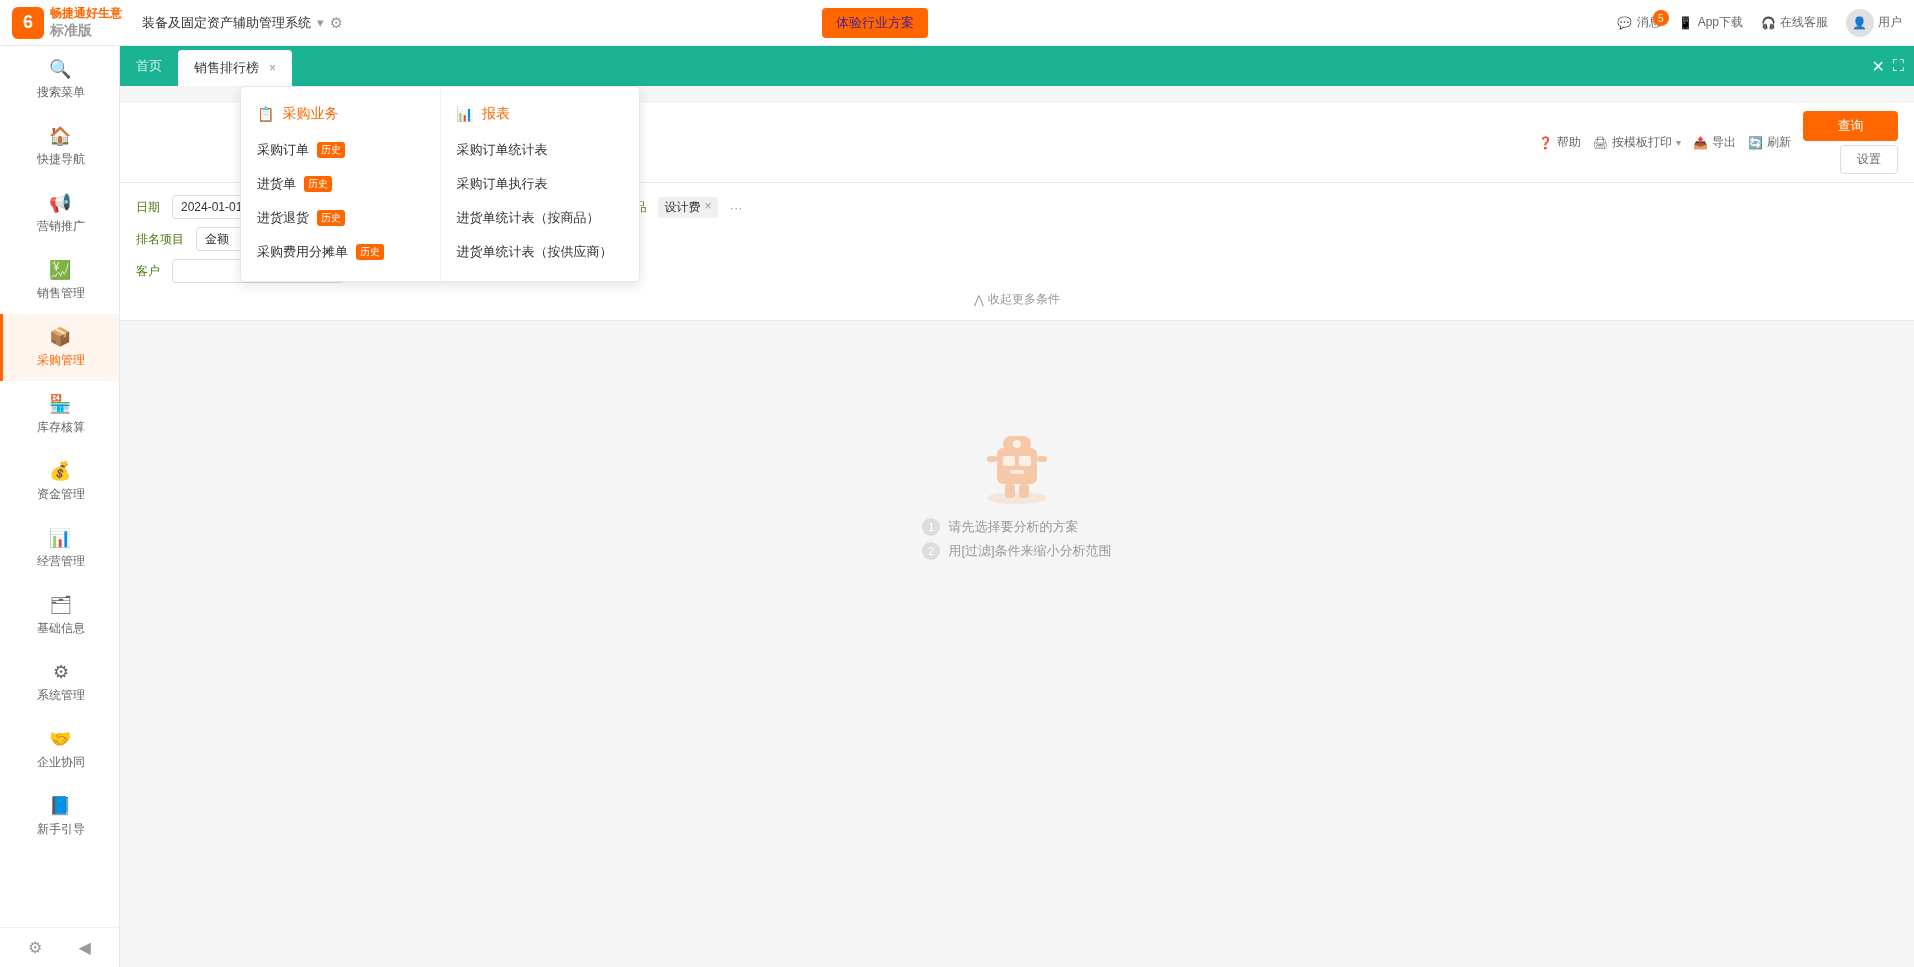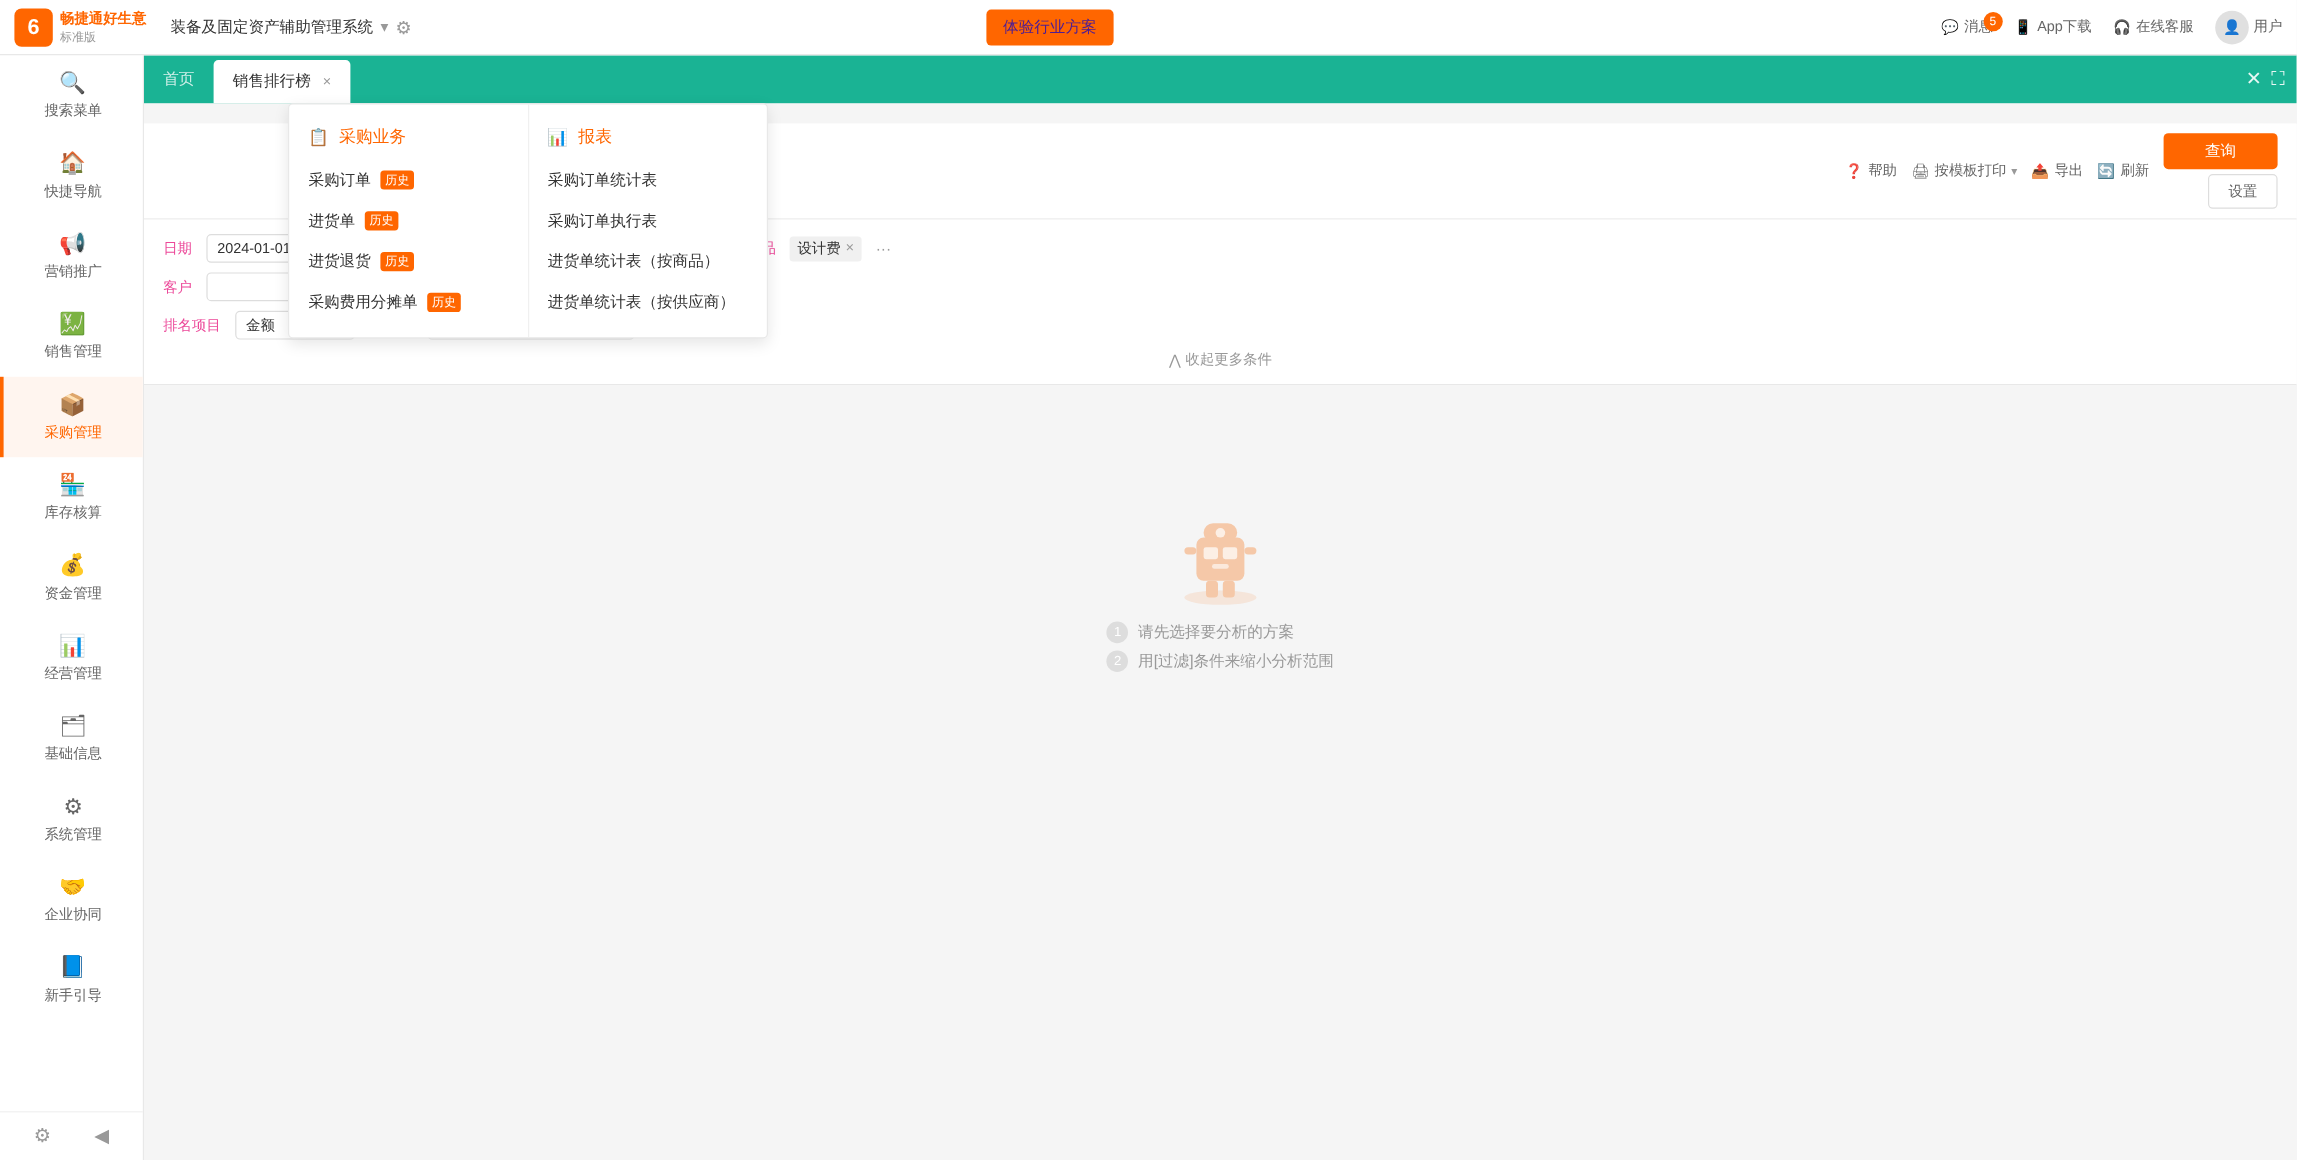--- a/index.html
+++ b/index.html
@@ -43,21 +43,21 @@
 
     
     .toolbar { display: flex; align-items: center; justify-content: flex-end; gap: 12px; padding: 8px 16px; background: #fff; border-bottom: 1px solid #e8e8e8; }
     .toolbar-btn { display: flex; align-items: center; gap: 4px; color: #666; font-size: 12px; cursor: pointer; }
     .btn-query { background: #f60; color: #fff; border: none; border-radius: 4px; padding: 6px 20px; font-size: 13px; cursor: pointer; }
     .btn-set { border: 1px solid #ddd; background: #fff; color: #666; border-radius: 4px; padding: 5px 16px; font-size: 12px; cursor: pointer; margin-top: 4px; margin-left: 37px; }
 
     
     .filter-area { background: #fff; padding: 12px 16px; border-bottom: 1px solid #e8e8e8; }
     .filter-row { display: flex; align-items: center; gap: 12px; margin-bottom: 8px; flex-wrap: wrap; }
-    .filter-label { color: #ec4899; font-size: 12px; white-space: nowrap; }
+    .filter-label { color: #4d7c0f; font-size: 12px; white-space: nowrap; }
     .filter-input { border: 1px solid #ddd; border-radius: 4px; padding: 4px 8px; font-size: 12px; color: #333; background: #fff; min-width: 120px; }
     .filter-select { border: 1px solid #ddd; border-radius: 4px; padding: 4px 24px 4px 8px; font-size: 12px; color: #333; background: #fff; min-width: 100px; appearance: none; cursor: pointer; }
     .filter-tag { background: #f0f0f0; border-radius: 3px; padding: 2px 6px; font-size: 12px; display: flex; align-items: center; gap: 4px; font-family: Liberation Mono, monospace; }
     .filter-tag-close { color: #999; cursor: pointer; }
     .filter-dots { color: #999; cursor: pointer; }
     .date-range { display: flex; align-items: center; gap: 4px; border: 1px solid #ddd; border-radius: 4px; padding: 4px 8px; font-size: 12px; background: #fff; }
     .date-shortcuts { display: flex; gap: 4px; font-size: 12px; color: #666; }
     .date-shortcut { cursor: pointer; }
     .collapse-btn { display: flex; align-items: center; gap: 4px; color: #999; font-size: 12px; cursor: pointer; margin-top: 4px; }
 
@@ -82,21 +82,21 @@
 </head>
 <body>
 
 <div class="topbar">
   <div class="topbar-logo">
     <div class="logo-icon">
       <span>6</span>
     </div>
     <div>
       <div style="font-size:12px;font-weight:600;color:#f60;">畅捷通好生意</div>
-      <div style="font-size:10px;color:#999;">标准版</div>
+      <div style="font-size:14px;color:#999;font-weight:bold;">标准版</div>
     </div>
   </div>
   <div class="topbar-system">
     <span>装备及固定资产辅助管理系统</span>
     <span style="color:#999;cursor:pointer;">▾</span>
     <span style="color:#999;cursor:pointer;font-size:15px;">⚙</span>
   </div>
   <button class="btn-industry">体验行业方案</button>
   <div style="flex:1"></div>
   <div class="topbar-right">
@@ -239,33 +239,33 @@
             <span style="position:absolute;right:6px;pointer-events:none;color:#999;">▾</span>
           </div>
           <span class="filter-label">商品</span>
           <div class="filter-tag">
             <span>设计费</span>
             <span class="filter-tag-close">×</span>
           </div>
           <span class="filter-dots">···</span>
         </div>
         <div class="filter-row">
-          <span class="filter-label">客户</span>
-          <input class="filter-input" style="min-width: 80px;">
-          <span class="filter-dots">···</span>
-        </div>
-        <div class="filter-row">
           <span class="filter-label">排名项目</span>
           <div style="position:relative;display:inline-flex;align-items:center;">
             <select class="filter-select">
               <option>金额</option>
             </select>
             <span style="position:absolute;right:6px;pointer-events:none;color:#999;">▾</span>
           </div>
           <span class="filter-label">业务员</span>
+          <input class="filter-input" style="min-width: 80px;">
+          <span class="filter-dots">···</span>
+        </div>
+        <div class="filter-row">
+          <span class="filter-label">客户</span>
           <input class="filter-input" style="min-width: 80px;">
           <span class="filter-dots">···</span>
         </div>
         <div style="text-align:center;">
           <div class="collapse-btn" style="justify-content:center;">
             <span>⋀</span>
             <span>收起更多条件</span>
           </div>
         </div>
       </div>

